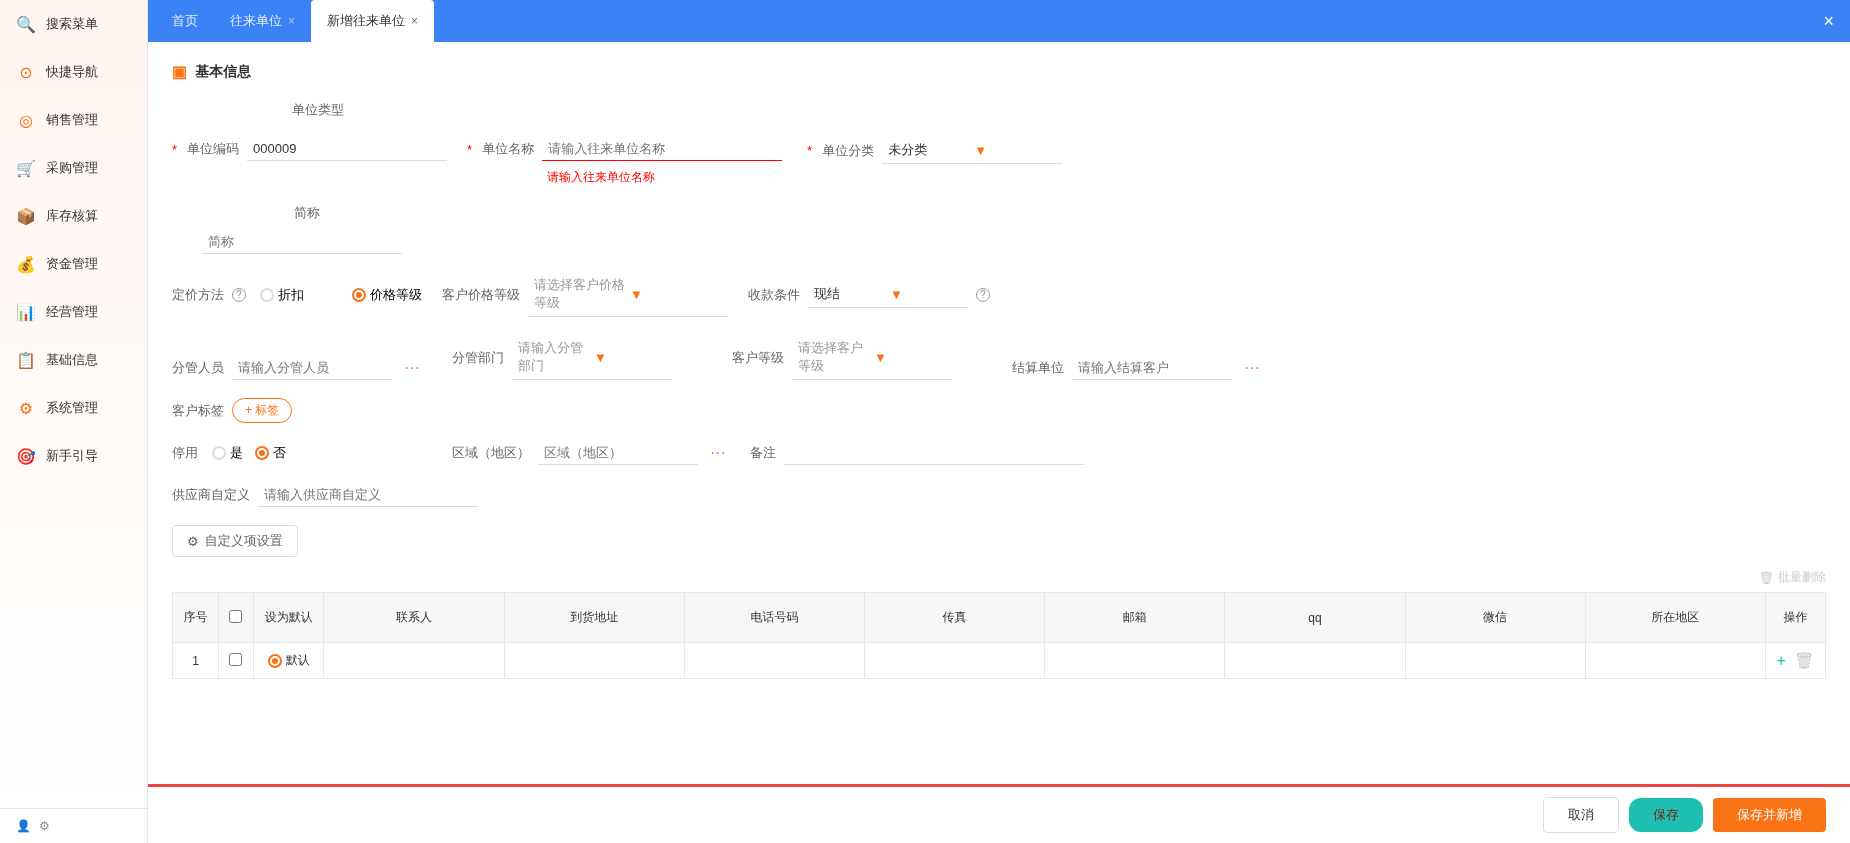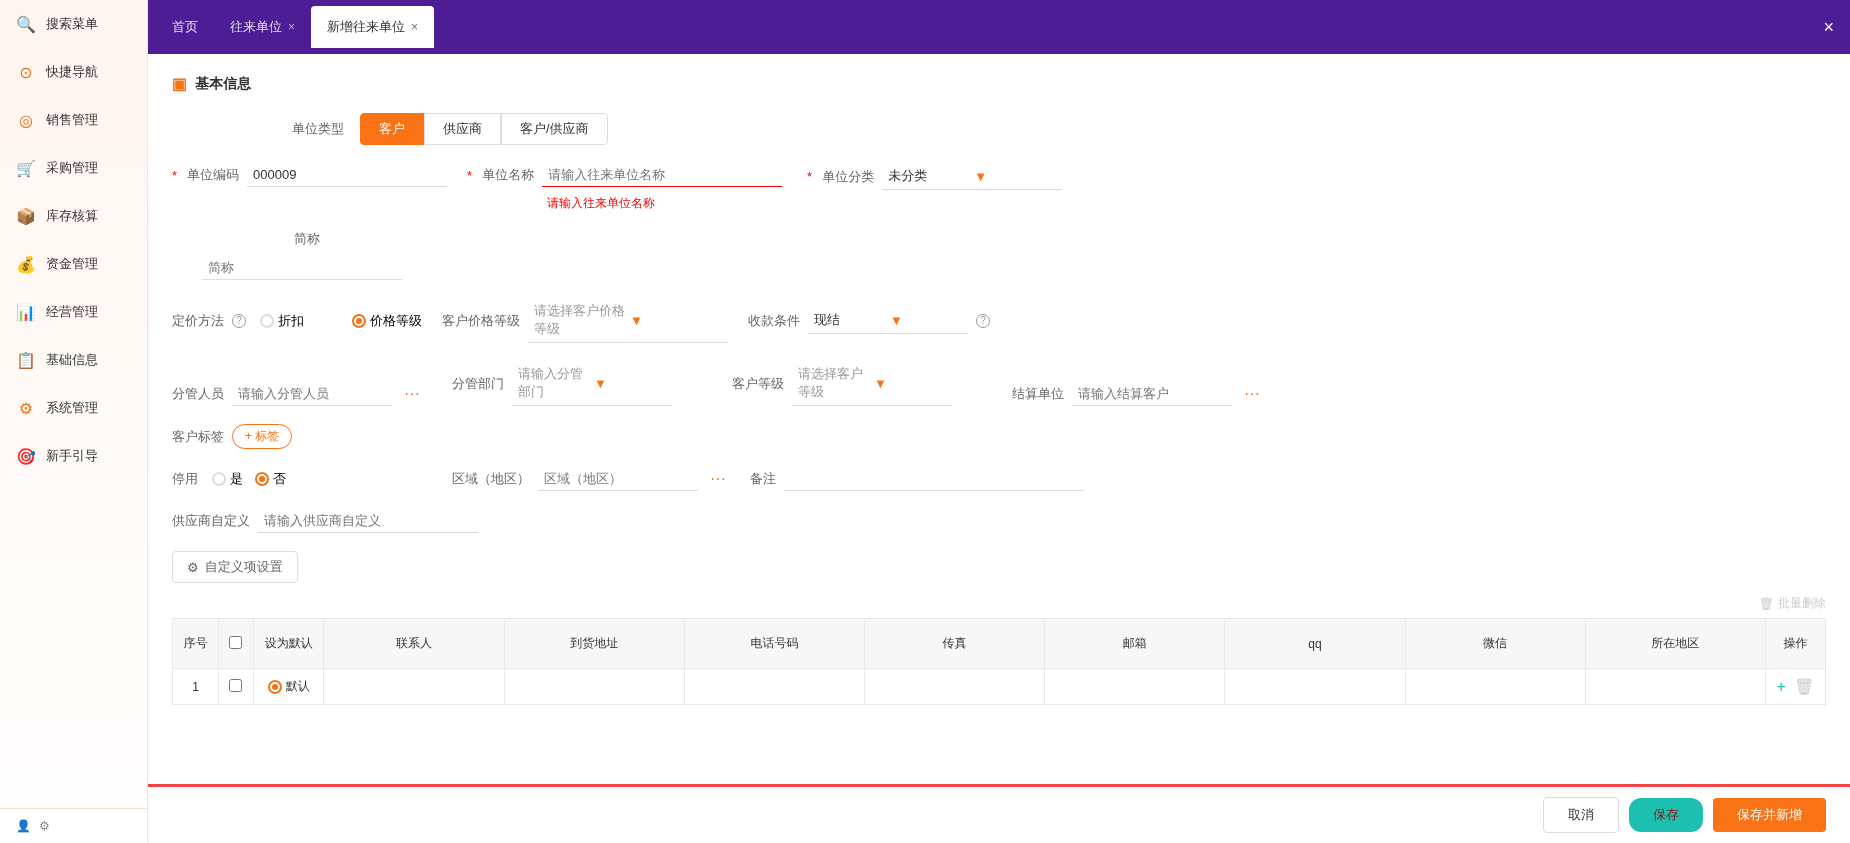--- a/index.html
+++ b/index.html
@@ -33,24 +33,24 @@
       gap: 8px;
       color: #888;
       font-size: 12px;
     }
 
     
     .main { flex: 1; display: flex; flex-direction: column; overflow: hidden; }
 
     
     .tab-bar {
-      background: #4c1d95;
-      display: flex;
-      align-items: center;
-      height: 54px;
+      background: #3b82f6;
+      display: flex;
+      align-items: center;
+      height: 42px;
       padding: 0 8px;
       gap: 0;
     }
     .tab {
       display: flex;
       align-items: center;
       padding: 0 16px;
       height: 42px;
       color: rgba(255,255,255,0.85);
       cursor: pointer;
@@ -330,25 +330,20 @@
   <div class="content">
 
     <div class="section-header">
       <span class="section-icon">▣</span>
       <span>基本信息</span>
     </div>
 
     <div class="form-row" style="margin-left: 120px; align-items: center;">
       <div class="form-field">
         <span class="field-label" style="margin-right: 8px;">单位类型</span>
-        <div class="type-buttons">
-          <button class="type-btn active">客户</button>
-          <button class="type-btn">供应商</button>
-          <button class="type-btn">客户/供应商</button>
-        </div>
       </div>
     </div>
 
     <div class="form-row" style="align-items: flex-start;">
 
       <div class="form-field" style="min-width:260px;">
         <span class="required-star">*</span>
         <span class="field-label">单位编码</span>
         <input class="field-input" type="text" style="width: 200px;" value="000009">
       </div>

